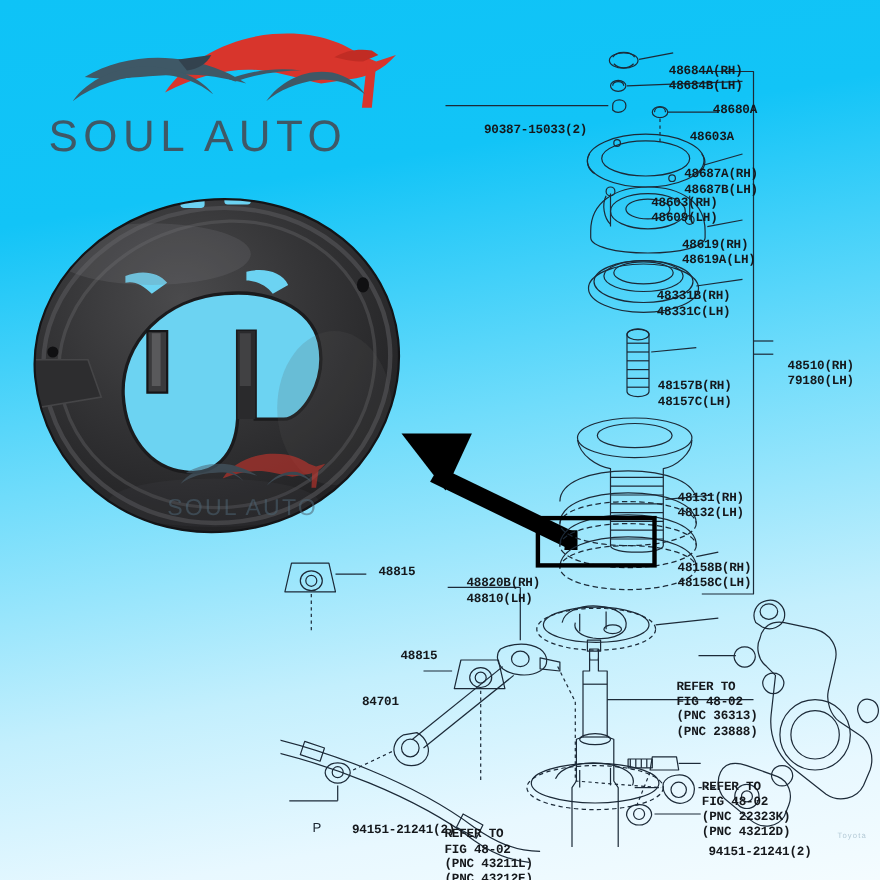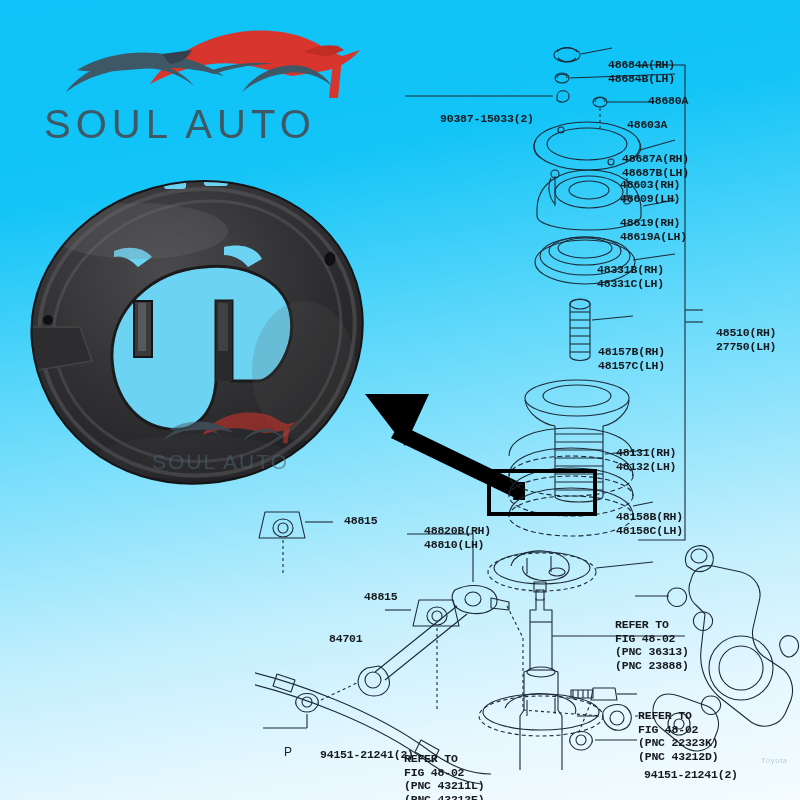--- a/index.html
+++ b/index.html
@@ -353,21 +353,21 @@
 
   <div class="lbl" style="left:627px;top:86px;">
     <div>48603A</div>
   </div>
 
   <div class="lbl" style="left:622px;top:120px;">
     <div>48687A(RH)</div>
     <div>48687B(LH)</div>
   </div>
 
-  <div class="lbl" style="left:620px;top:146px;">
+  <div class="lbl" style="left:592px;top:146px;">
     <div>48603(RH)</div>
     <div>48609(LH)</div>
   </div>
 
   <div class="lbl" style="left:620px;top:184px;">
     <div>48619(RH)</div>
     <div>48619A(LH)</div>
   </div>
 
   <div class="lbl" style="left:597px;top:231px;">
@@ -385,21 +385,21 @@
     <div>48132(LH)</div>
   </div>
 
   <div class="lbl" style="left:616px;top:478px;">
     <div>48158B(RH)</div>
     <div>48158C(LH)</div>
   </div>
 
   <div class="lbl" style="left:716px;top:294px;">
     <div>48510(RH)</div>
-    <div>27750(LH)</div>
+    <div>79180(LH)</div>
   </div>
 
   <div class="lbl" style="left:344px;top:482px;">
     <div>48815</div>
   </div>
 
   <div class="lbl" style="left:364px;top:558px;">
     <div>48815</div>
   </div>
 

